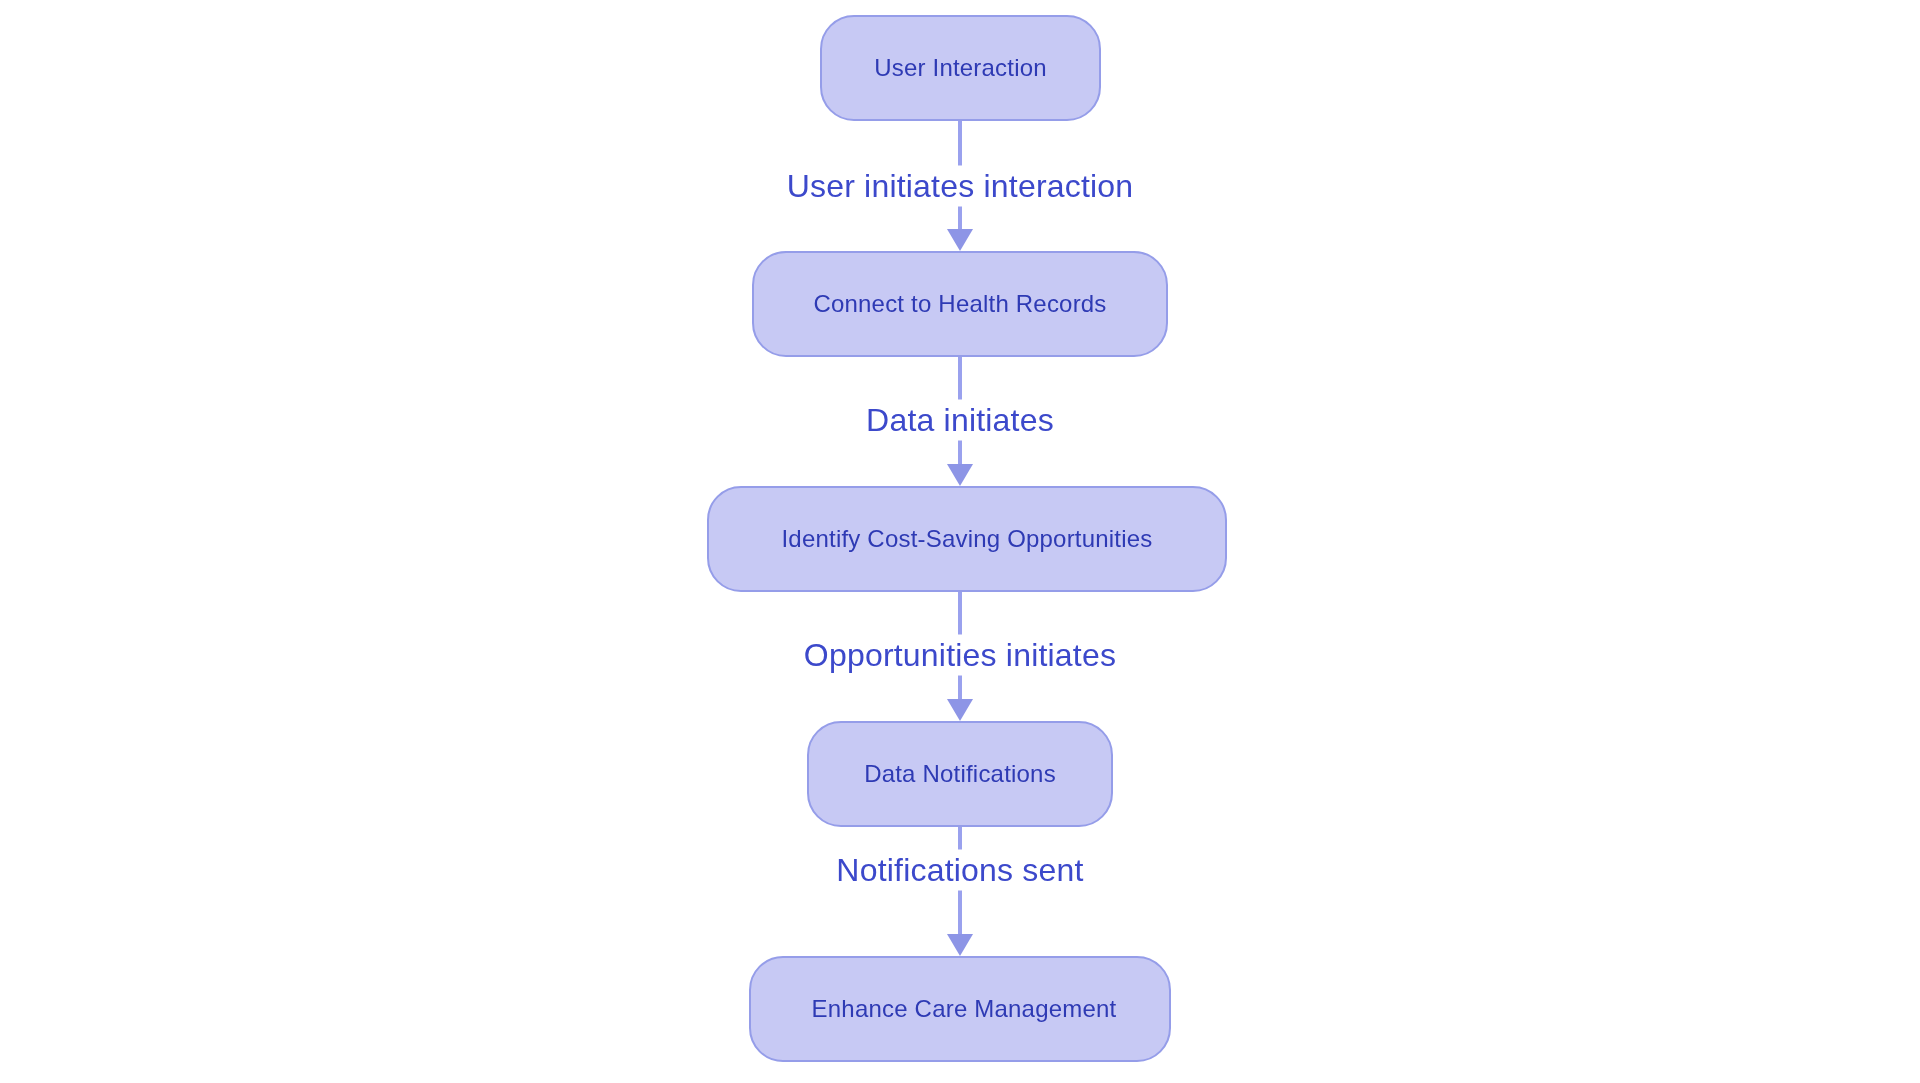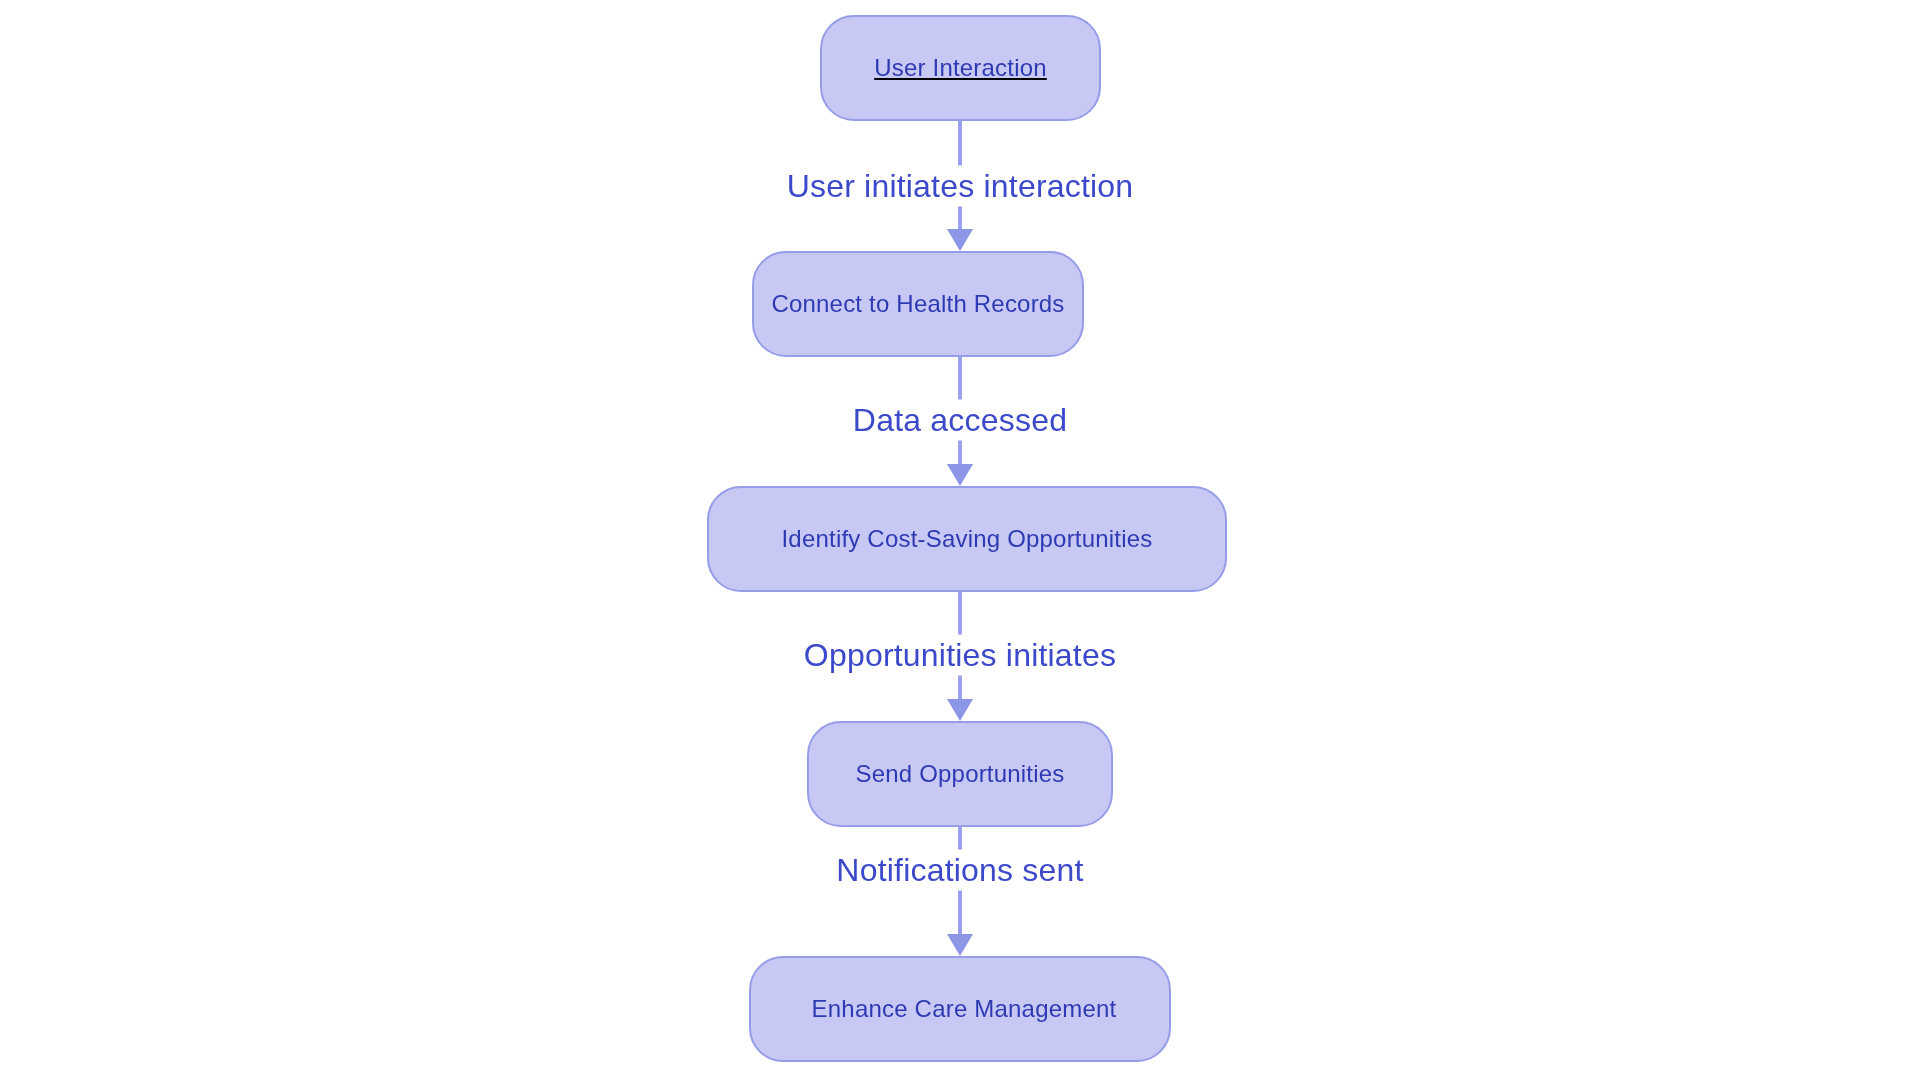--- a/index.html
+++ b/index.html
@@ -25,22 +25,22 @@
     display: flex;
     align-items: center;
     justify-content: center;
   }
   .node span {
     color: var(--node-text, #2e3ab4);
     font-size: 24px;
     letter-spacing: 0.2px;
     white-space: nowrap;
   }
-  .n1 { left: 820px; top: 15px;  width: 281px; text-decoration: underline; }
-  .n2 { left: 752px; top: 251px; width: 332px; }
+  .n1 { left: 820px; top: 15px;  width: 281px; }
+  .n2 { left: 752px; top: 251px; width: 416px; }
   .n3 { left: 707px; top: 486px; width: 520px; }
   .n4 { left: 807px; top: 721px; width: 306px; }
   .n5 { left: 749px; top: 956px; width: 422px; padding-left: 8px; }
 
   .edge-line {
     position: absolute;
     left: 958px;
     width: 3.5px;
     background: var(--arrow-line, #9aa1ee);
     z-index: 1;
@@ -86,39 +86,39 @@
 <body>
 
 <div class="canvas">
 
   <div class="edge-line e1"></div>
   <div class="arrowhead a1"></div>
   <div class="edge-label l1">User initiates interaction</div>
 
   <div class="edge-line e2"></div>
   <div class="arrowhead a2"></div>
-  <div class="edge-label l2">Data accessed</div>
+  <div class="edge-label l2">Data initiates</div>
 
   <div class="edge-line e3"></div>
   <div class="arrowhead a3"></div>
   <div class="edge-label l3">Opportunities initiates</div>
 
   <div class="edge-line e4"></div>
   <div class="arrowhead a4"></div>
   <div class="edge-label l4">Notifications sent</div>
 
   <div class="node n1">
     <span>User Interaction</span>
   </div>
   <div class="node n2">
     <span>Connect to Health Records</span>
   </div>
   <div class="node n3">
     <span>Identify Cost-Saving Opportunities</span>
   </div>
   <div class="node n4">
-    <span>Send Opportunities</span>
+    <span>Data Notifications</span>
   </div>
   <div class="node n5">
     <span>Enhance Care Management</span>
   </div>
 
 </div>
 
 </body></html>

